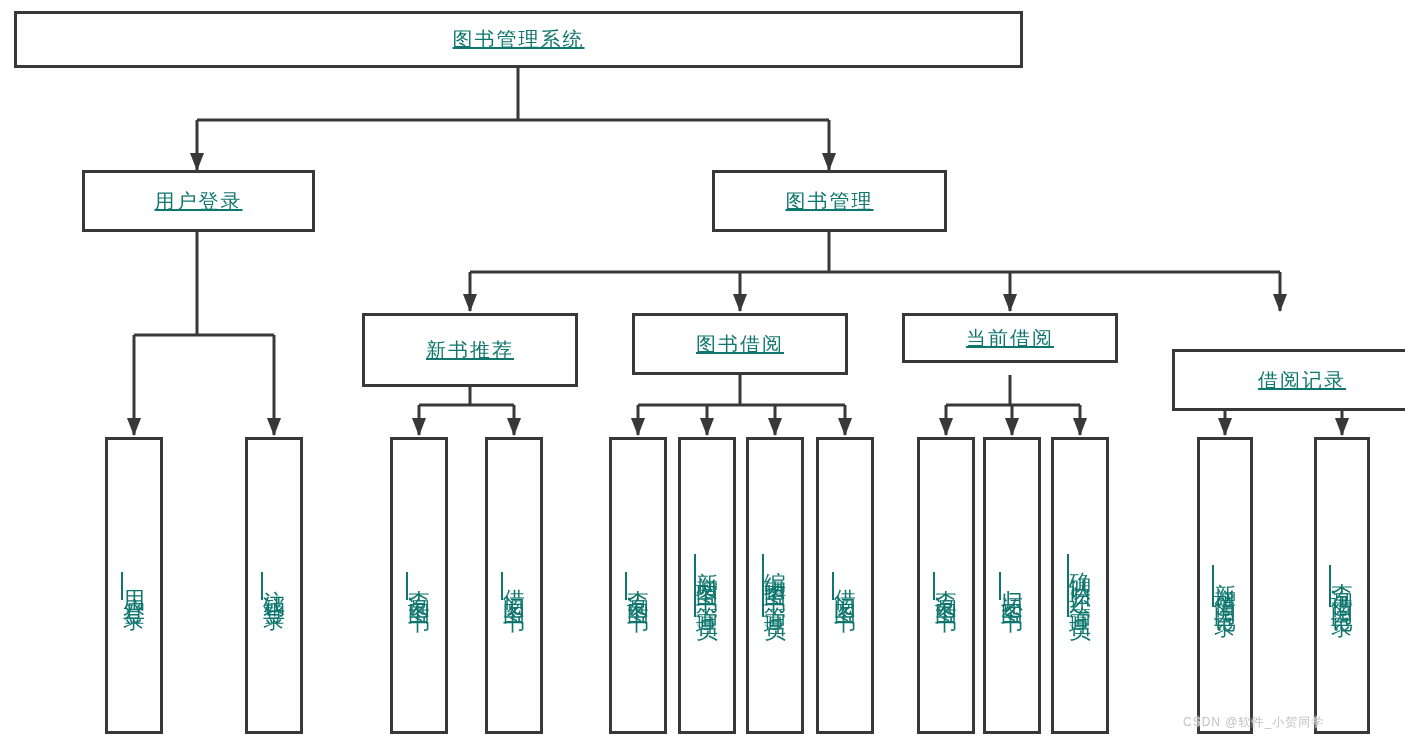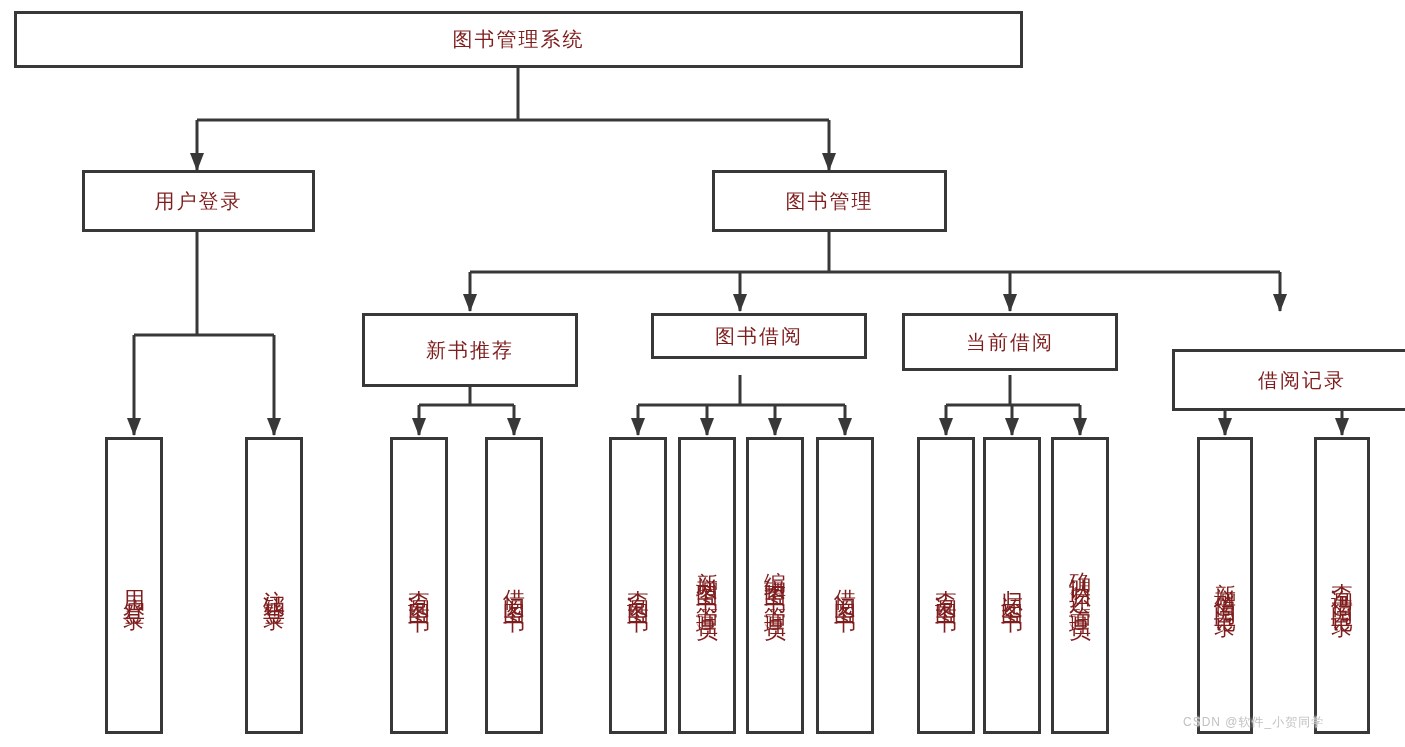--- a/index.html
+++ b/index.html
@@ -21,24 +21,25 @@
     position: absolute;
     box-sizing: border-box;
     background: #ffffff;
     border: 3px solid #383838;
     display: flex;
     align-items: center;
     justify-content: center;
     z-index: 2;
   }
   .node .lbl {
-    color: #7f1d1d;
+    color: #0f766e;
     font-size: 20px;
     letter-spacing: 2px;
     white-space: nowrap;
+    text-decoration: underline;
   }
   .vnode .lbl {
     writing-mode: vertical-rl;
     text-orientation: mixed;
     font-size: 22px;
     letter-spacing: 7px;
     white-space: nowrap;
   }
   .watermark {
     position: absolute;
@@ -107,24 +108,24 @@
   <div class="node" style="left:82px; top:170px; width:233px; height:62px;">
     <span class="lbl">用户登录</span>
   </div>
   <div class="node" style="left:712px; top:170px; width:235px; height:62px;">
     <span class="lbl">图书管理</span>
   </div>
 
   <div class="node" style="left:362px; top:313px; width:216px; height:74px;">
     <span class="lbl">新书推荐</span>
   </div>
-  <div class="node" style="left:651px; top:313px; width:216px; height:46px;">
+  <div class="node" style="left:632px; top:313px; width:216px; height:62px;">
     <span class="lbl">图书借阅</span>
   </div>
-  <div class="node" style="left:902px; top:313px; width:216px; height:58px;">
+  <div class="node" style="left:902px; top:313px; width:216px; height:50px;">
     <span class="lbl">当前借阅</span>
   </div>
   <div class="node" style="left:1172px; top:305px; width:260px; height:62px;margin-top:44px;">
     <span class="lbl">借阅记录</span>
   </div>
 
   <div class="node vnode" style="left:105px; top:437px; width:58px; height:297px;">
     <span class="lbl">用户登录</span>
   </div>
   <div class="node vnode" style="left:245px; top:437px; width:58px; height:297px;">

